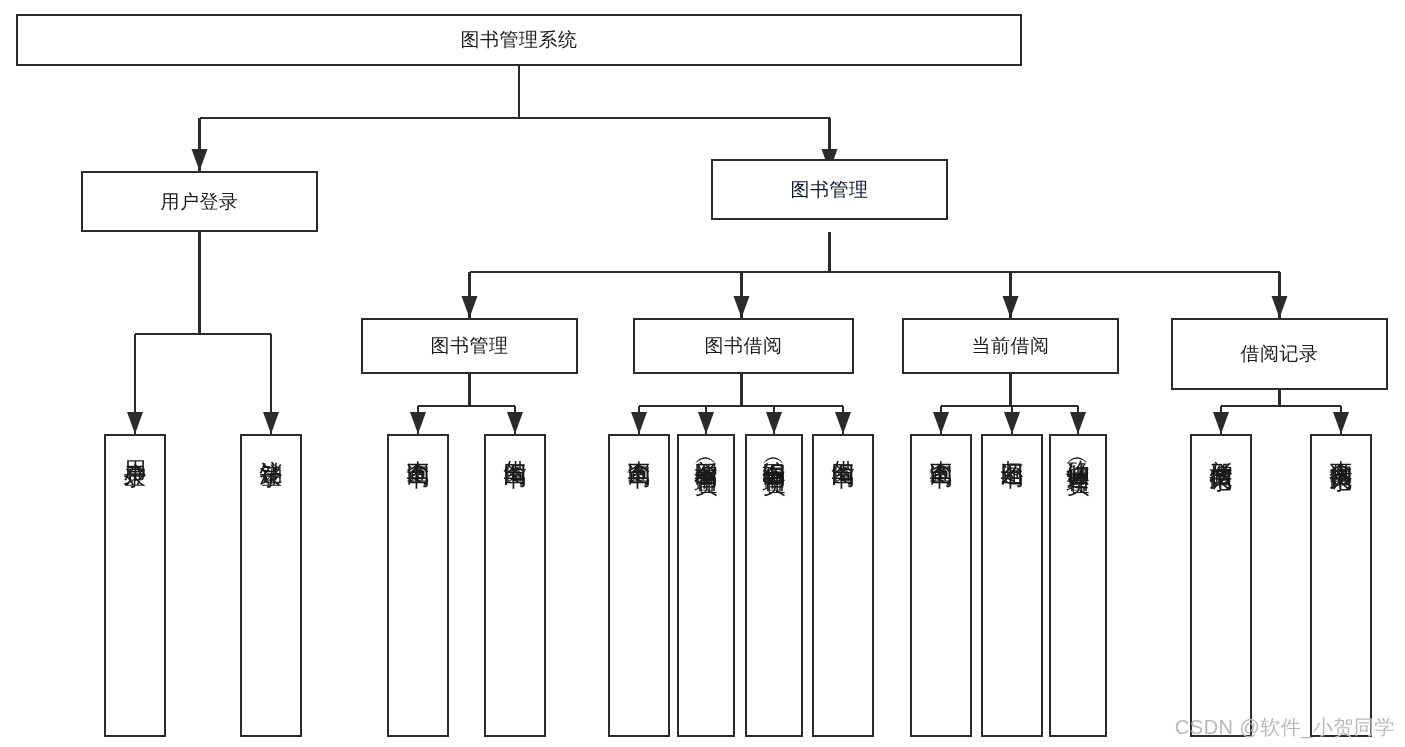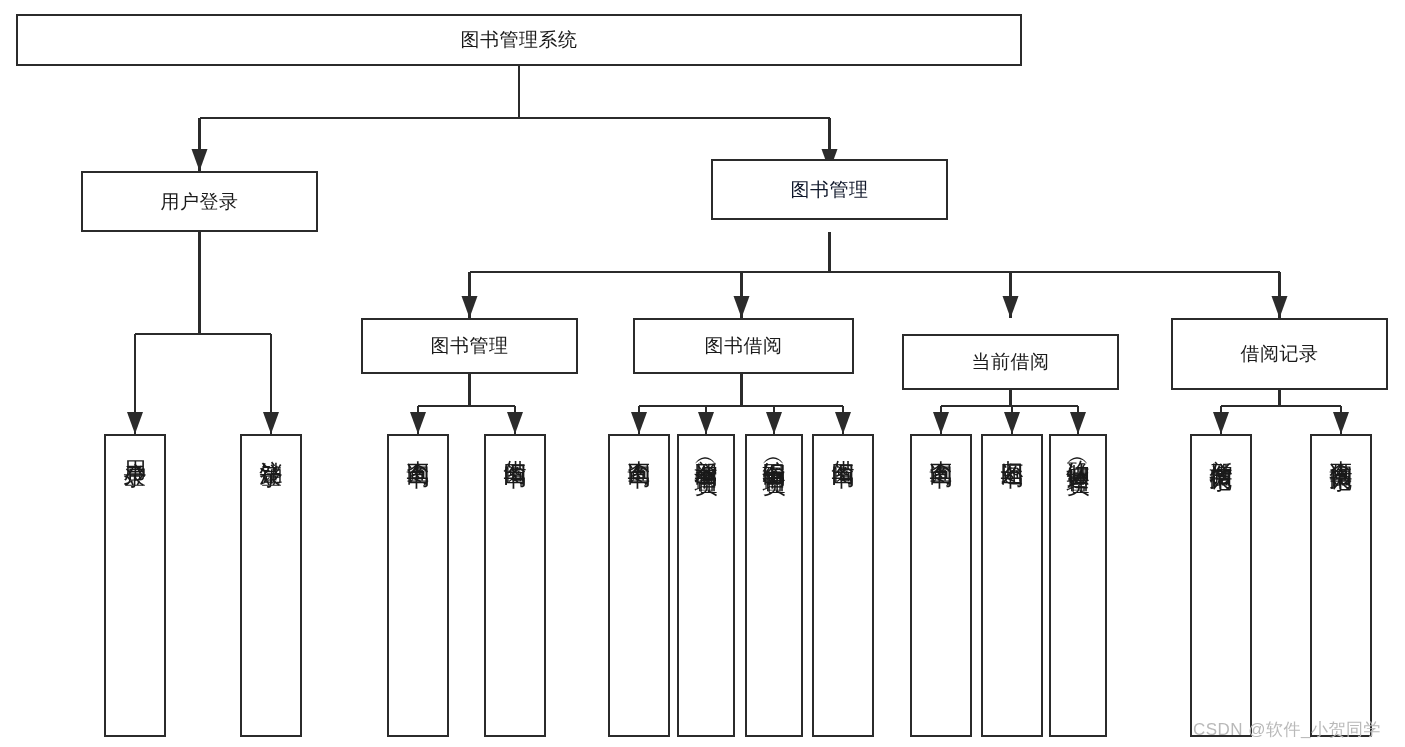--- a/index.html
+++ b/index.html
@@ -50,23 +50,23 @@
   }
   .node.vert .label {
     writing-mode: vertical-rl;
     text-orientation: upright;
     font-size: 23px;
     letter-spacing: 2px;
     line-height: 1;
   }
   #watermark {
     position: absolute;
-    right: 24px;
+    right: 10px;
     bottom: 6px;
-    font-size: 17px;
+    font-size: 20px;
     color: #b9b9b9;
     letter-spacing: 0.5px;
     white-space: nowrap;
     user-select: none;
   }
 </style>
 </head>
 <body>
 
 <div id="canvas">
@@ -133,21 +133,21 @@
       </div>
       <div class="node horiz" style="left: 711px; top: 159px; width: 237px; height: 61px; border-color: rgb(43, 43, 43); background: rgb(255, 255, 255); color: #0f172a;">
         <span class="label">图书管理</span>
       </div>
       <div class="node horiz" style="left: 361px; top: 318px; width: 217px; height: 56px; border-color: rgb(43, 43, 43); background: rgb(255, 255, 255); color: rgb(26, 26, 26);">
         <span class="label">图书管理</span>
       </div>
       <div class="node horiz" style="left: 633px; top: 318px; width: 221px; height: 56px; border-color: rgb(43, 43, 43); background: rgb(255, 255, 255); color: rgb(26, 26, 26);">
         <span class="label">图书借阅</span>
       </div>
-      <div class="node horiz" style="left: 902px; top: 318px; width: 217px; height: 56px; border-color: rgb(43, 43, 43); background: rgb(255, 255, 255); color: rgb(26, 26, 26); margin-top: 16px;">
+      <div class="node horiz" style="left: 902px; top: 318px; width: 217px; height: 56px; border-color: rgb(43, 43, 43); background: rgb(255, 255, 255); color: rgb(26, 26, 26);">
         <span class="label">当前借阅</span>
       </div>
       <div class="node horiz" style="left: 1171px; top: 318px; width: 217px; height: 72px; border-color: rgb(43, 43, 43); background: rgb(255, 255, 255); color: rgb(26, 26, 26);">
         <span class="label">借阅记录</span>
       </div>
       <div class="node vert" style="left: 104px; top: 434px; width: 62px; height: 303px; border-color: rgb(43, 43, 43); background: rgb(255, 255, 255); color: rgb(26, 26, 26);">
         <span class="label">用户登录</span>
       </div>
       <div class="node vert" style="left: 240px; top: 434px; width: 62px; height: 303px; border-color: rgb(43, 43, 43); background: rgb(255, 255, 255); color: rgb(26, 26, 26);">
         <span class="label">注销登录</span>

